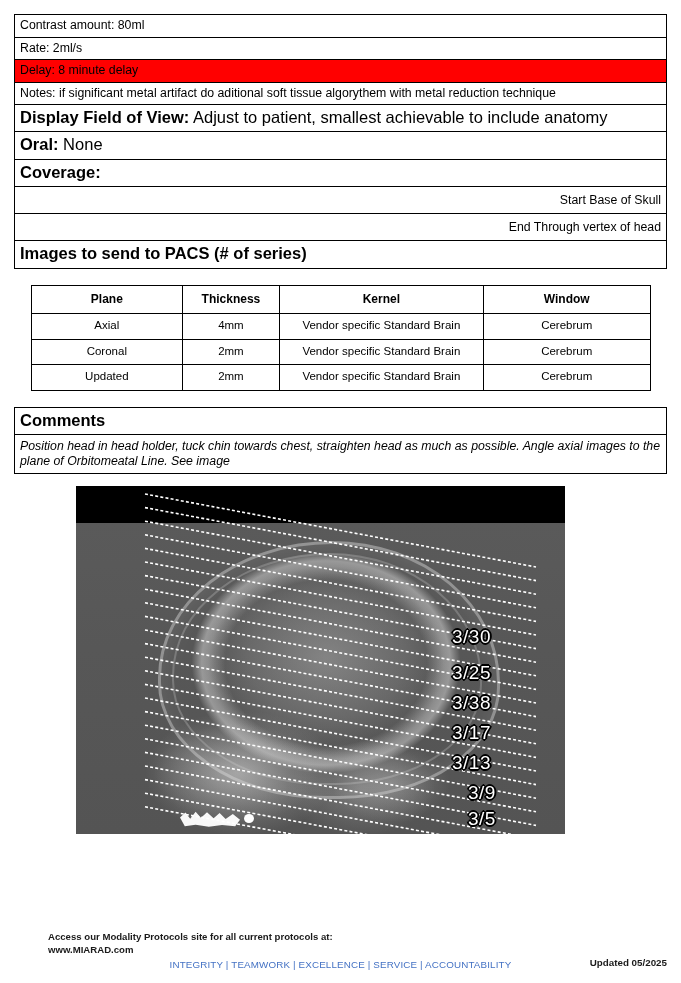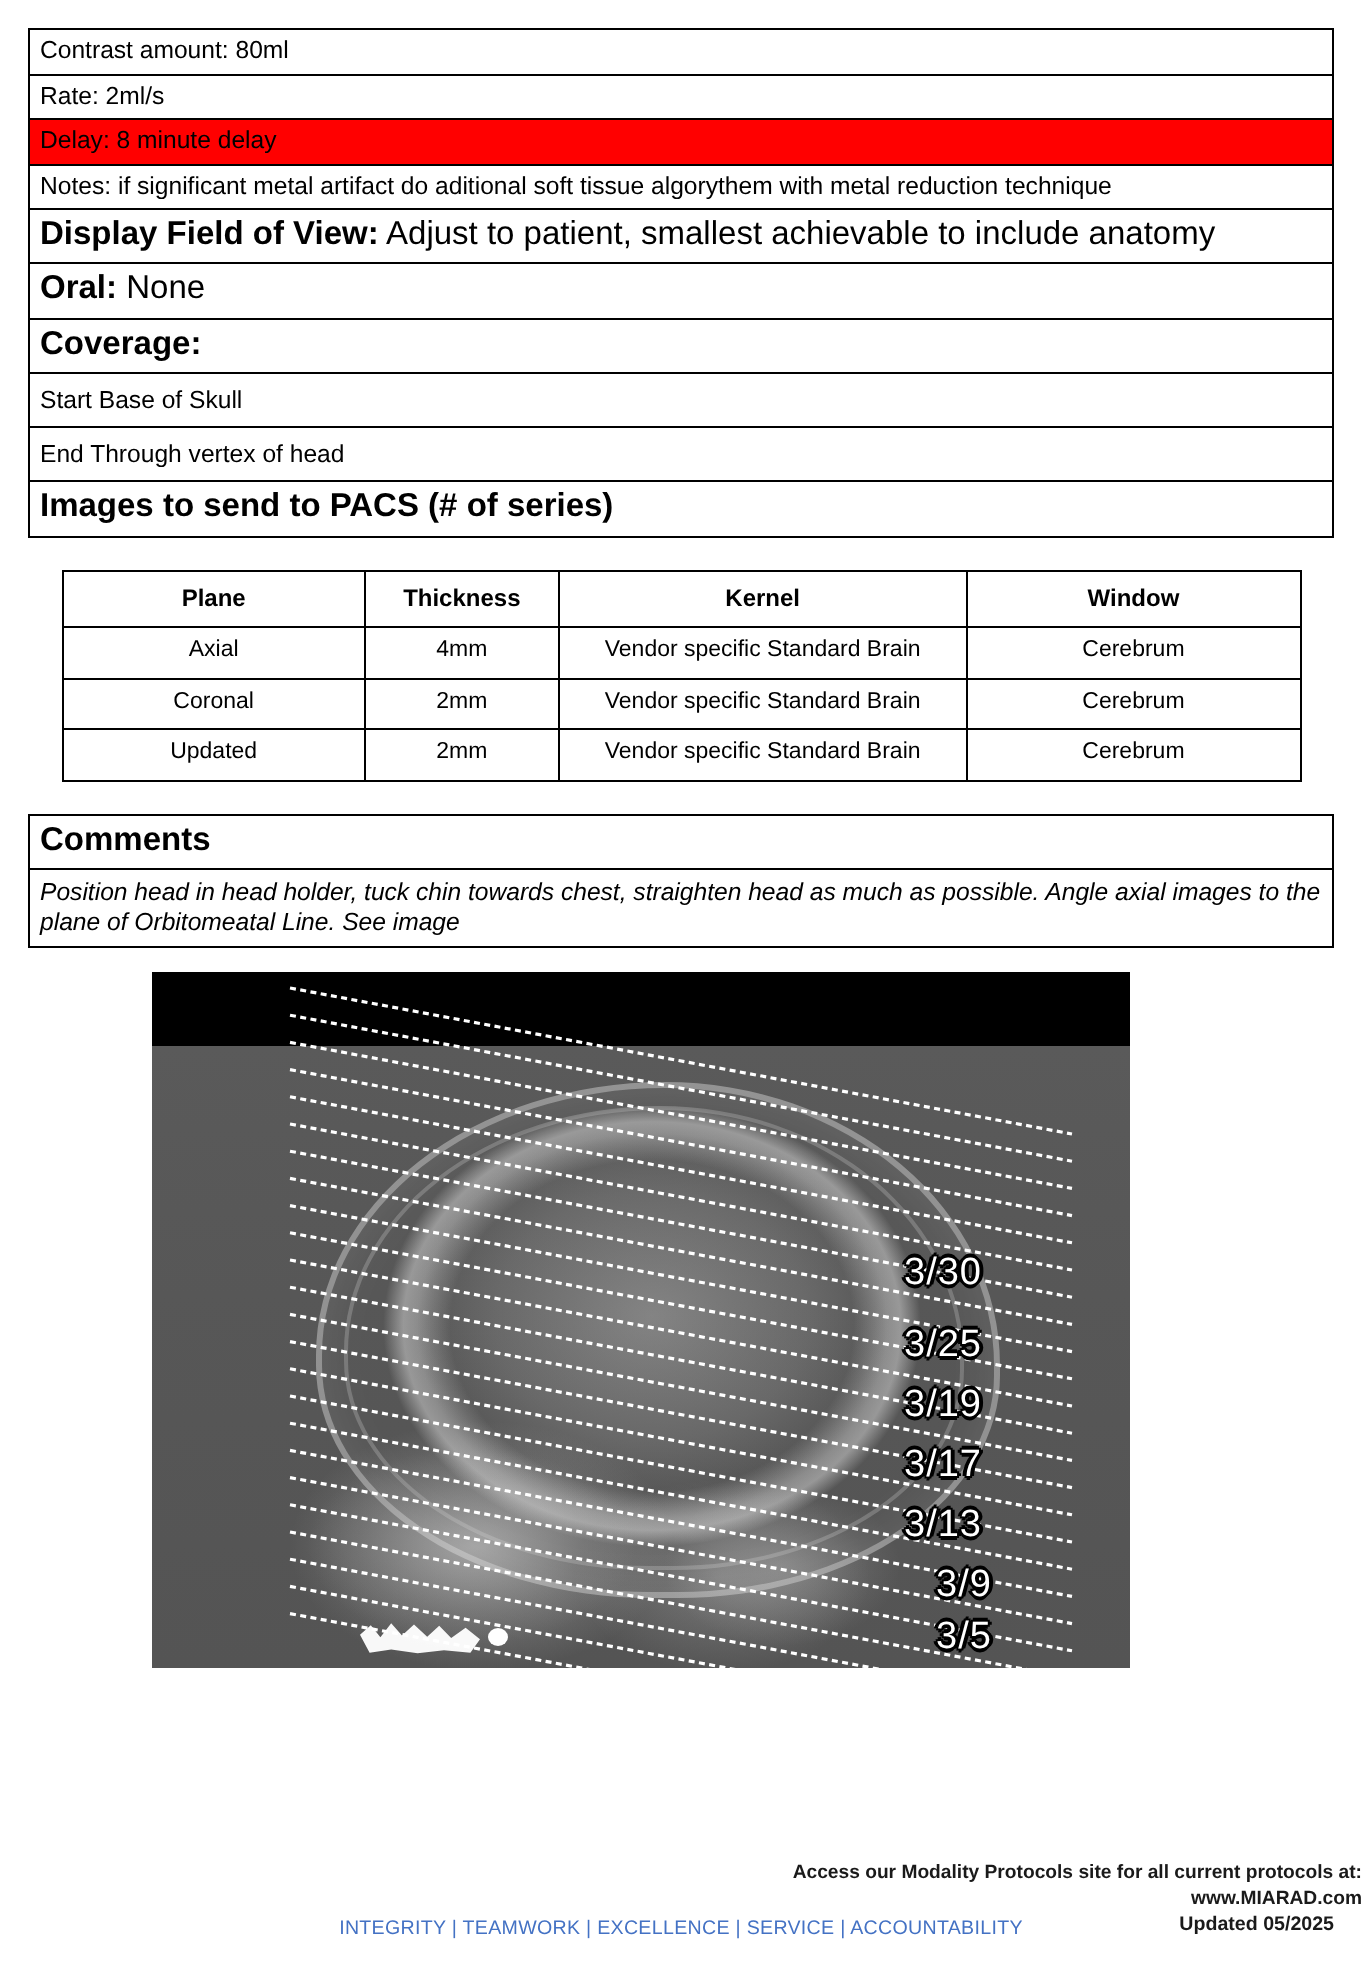--- a/index.html
+++ b/index.html
@@ -45,20 +45,21 @@
   }
   .r-bigbold {
     font-size: 16.5px;
     font-weight: bold;
   }
   .row-delay {
     background: #ff0000;
   }
   .cell-pad-tall {
     height: 19px;
+    text-align: right;
   }
 
   
   table.pacs {
     width: 100%;
     border-collapse: collapse;
     table-layout: fixed;
     font-size: 11.5px;
   }
   table.pacs td, table.pacs th {
@@ -197,21 +198,21 @@
   }
 
   
   .footer {
     position: absolute;
     left: 0;
     top: 930px;
     width: 681px;
   }
   .footer-center {
-    text-align: right;
+    text-align: left;
     font-size: 9.6px;
     font-weight: bold;
     line-height: 1.38;
     color: #1a1a1a;
     margin-left: 48px;
   }
   .footer-values {
     text-align: center;
     font-size: 9.8px;
     color: #4472c4;
@@ -347,21 +348,21 @@
       <line x1="69" y1="252.79999999999998" x2="460" y2="325.79999999999995" stroke="#ffffff" stroke-width="1.6" stroke-dasharray="3 2.2"></line>
       <line x1="69" y1="266.4" x2="460" y2="339.4" stroke="#ffffff" stroke-width="1.6" stroke-dasharray="3 2.2"></line>
       <line x1="69" y1="280" x2="460" y2="353" stroke="#ffffff" stroke-width="1.6" stroke-dasharray="3 2.2"></line>
       <line x1="69" y1="293.59999999999997" x2="460" y2="366.59999999999997" stroke="#ffffff" stroke-width="1.6" stroke-dasharray="3 2.2"></line>
       <line x1="69" y1="307.2" x2="460" y2="380.2" stroke="#ffffff" stroke-width="1.6" stroke-dasharray="3 2.2"></line>
       <line x1="69" y1="320.8" x2="460" y2="393.8" stroke="#ffffff" stroke-width="1.6" stroke-dasharray="3 2.2"></line>
     </svg>
   <div id="slice-label-layer">
       <div class="slice-label" style="left: 376px; top: 140px;">3/30</div>
       <div class="slice-label" style="left: 376px; top: 176px;">3/25</div>
-      <div class="slice-label" style="left: 376px; top: 206px;">3/19</div>
+      <div class="slice-label" style="left: 376px; top: 206px;">3/38</div>
       <div class="slice-label" style="left: 376px; top: 236px;">3/17</div>
       <div class="slice-label" style="left: 376px; top: 266px;">3/13</div>
       <div class="slice-label" style="left: 392px; top: 296px;">3/9</div>
       <div class="slice-label" style="left: 392px; top: 322px; text-align: center;">3/5</div>
       <div class="slice-label" style="left: 376px; top: 354px;">3/1</div>
     </div>
 </div>
 
 <div class="footer">
   <div class="footer-center">Access our Modality Protocols site for all current protocols at:</div>

